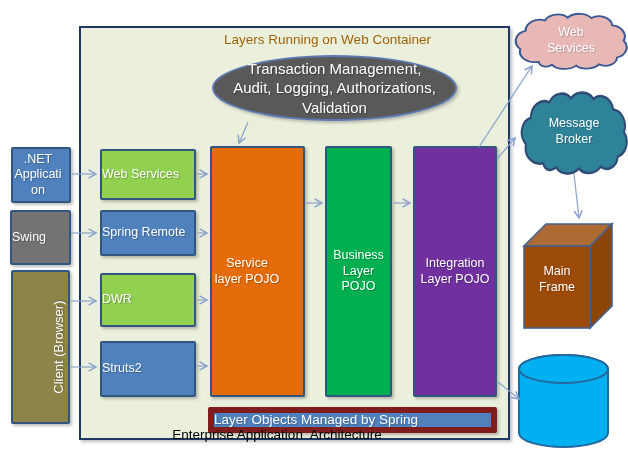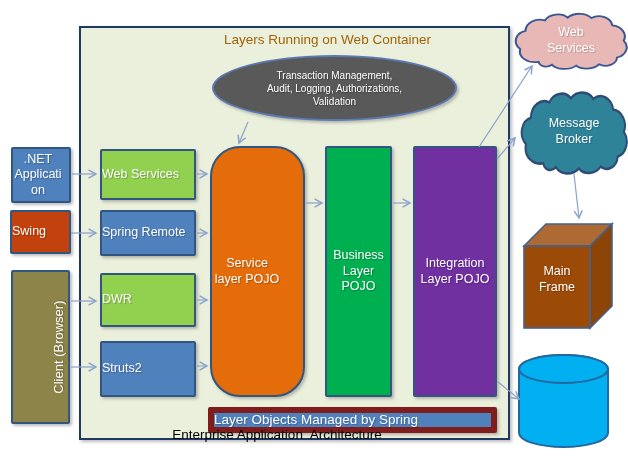--- a/index.html
+++ b/index.html
@@ -20,35 +20,35 @@
     background:#EBF0DC;border:2px solid #203864;box-sizing:border-box;
   }
   #container-title{
     left:205px;top:32px;width:245px;text-align:center;
     font-size:13.5px;color:#a16207;
   }
   #ellipse{
     left:212px;top:55px;width:245px;height:66px;border-radius:50%;
     background:#595959;border:2px solid #5C79B4;box-sizing:border-box;
     display:flex;align-items:center;justify-content:center;text-align:center;
-    color:#fff;font-size:10px;line-height:1.3;white-space:pre-line;
+    color:#fff;font-size:15px;line-height:1.3;white-space:pre-line;
     text-shadow:1px 1px 1px rgba(0,0,0,.3);
   }
   #dotnet-box{left:11px;top:147px;width:60px;height:56px;background:#4F81BD;}
   #dotnet-box .inner{width:50px;overflow-wrap:anywhere;}
-  #swing-box{left:10px;top:210px;width:61px;height:44px;background:#c2410c;}
+  #swing-box{left:10px;top:210px;width:61px;height:55px;background:#737373;}
   #client-box{left:11px;top:270px;width:59px;height:154px;background:#8D8449;}
   #client-box .inner{transform:rotate(-90deg);white-space:nowrap;font-size:13px;}
   .adapter{left:100px;width:96px;}
   #adapter-ws{top:149px;height:51px;background:#92D050;}
   #adapter-spring{top:210px;height:46px;background:#4F81BD;}
   #adapter-dwr{top:273px;height:54px;background:#92D050;}
   #adapter-struts{top:341px;height:56px;background:#4F81BD;}
   .layer{top:146px;height:251px;}
-  #layer-service{left:210px;width:95px;background:#E46C0A;border-radius:30px;}
+  #layer-service{left:210px;width:95px;background:#E46C0A;}
   #layer-service .inner{width:70px;}
   #layer-business{left:325px;width:67px;background:#00B050;}
   #layer-integration{left:413px;width:84px;background:#7030A0;}
   #spring-bar{
     left:208px;top:407px;width:289px;height:26px;background:#4F81BD;
     border:6px solid #7f1d1d;font-size:13.5px;
   }
   #caption{
     left:157px;top:427px;width:240px;text-align:center;font-size:13.5px;color:#000;
     white-space:pre;

